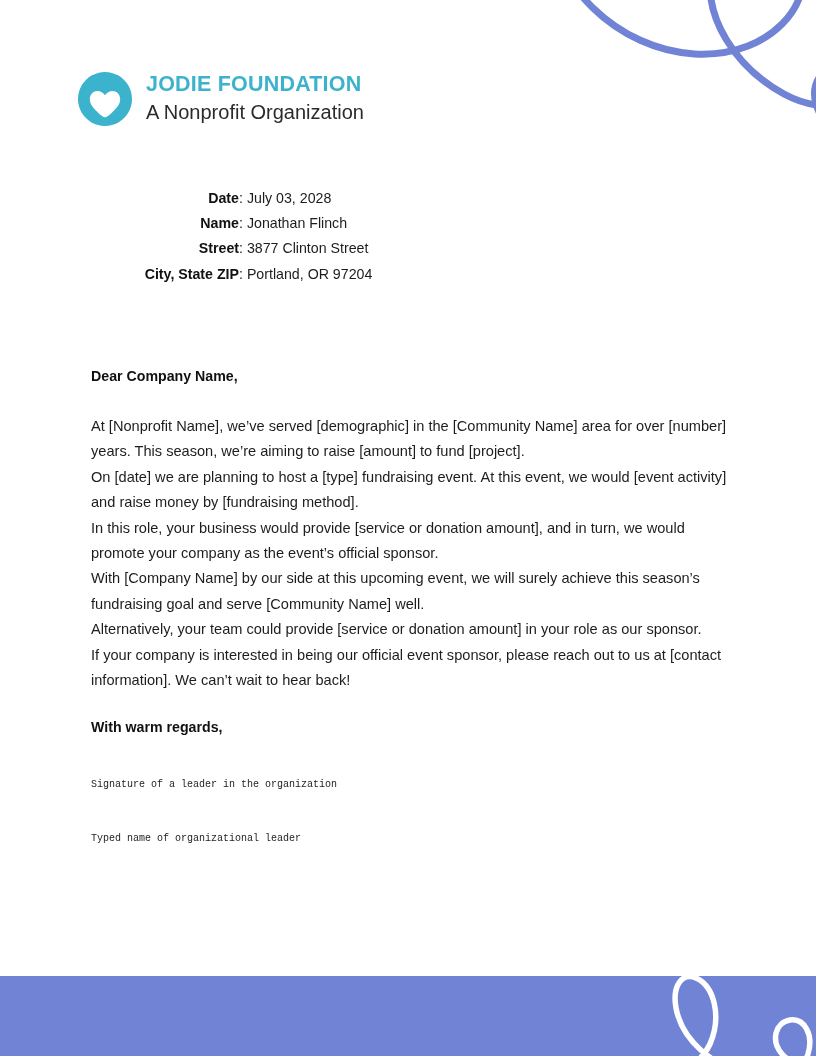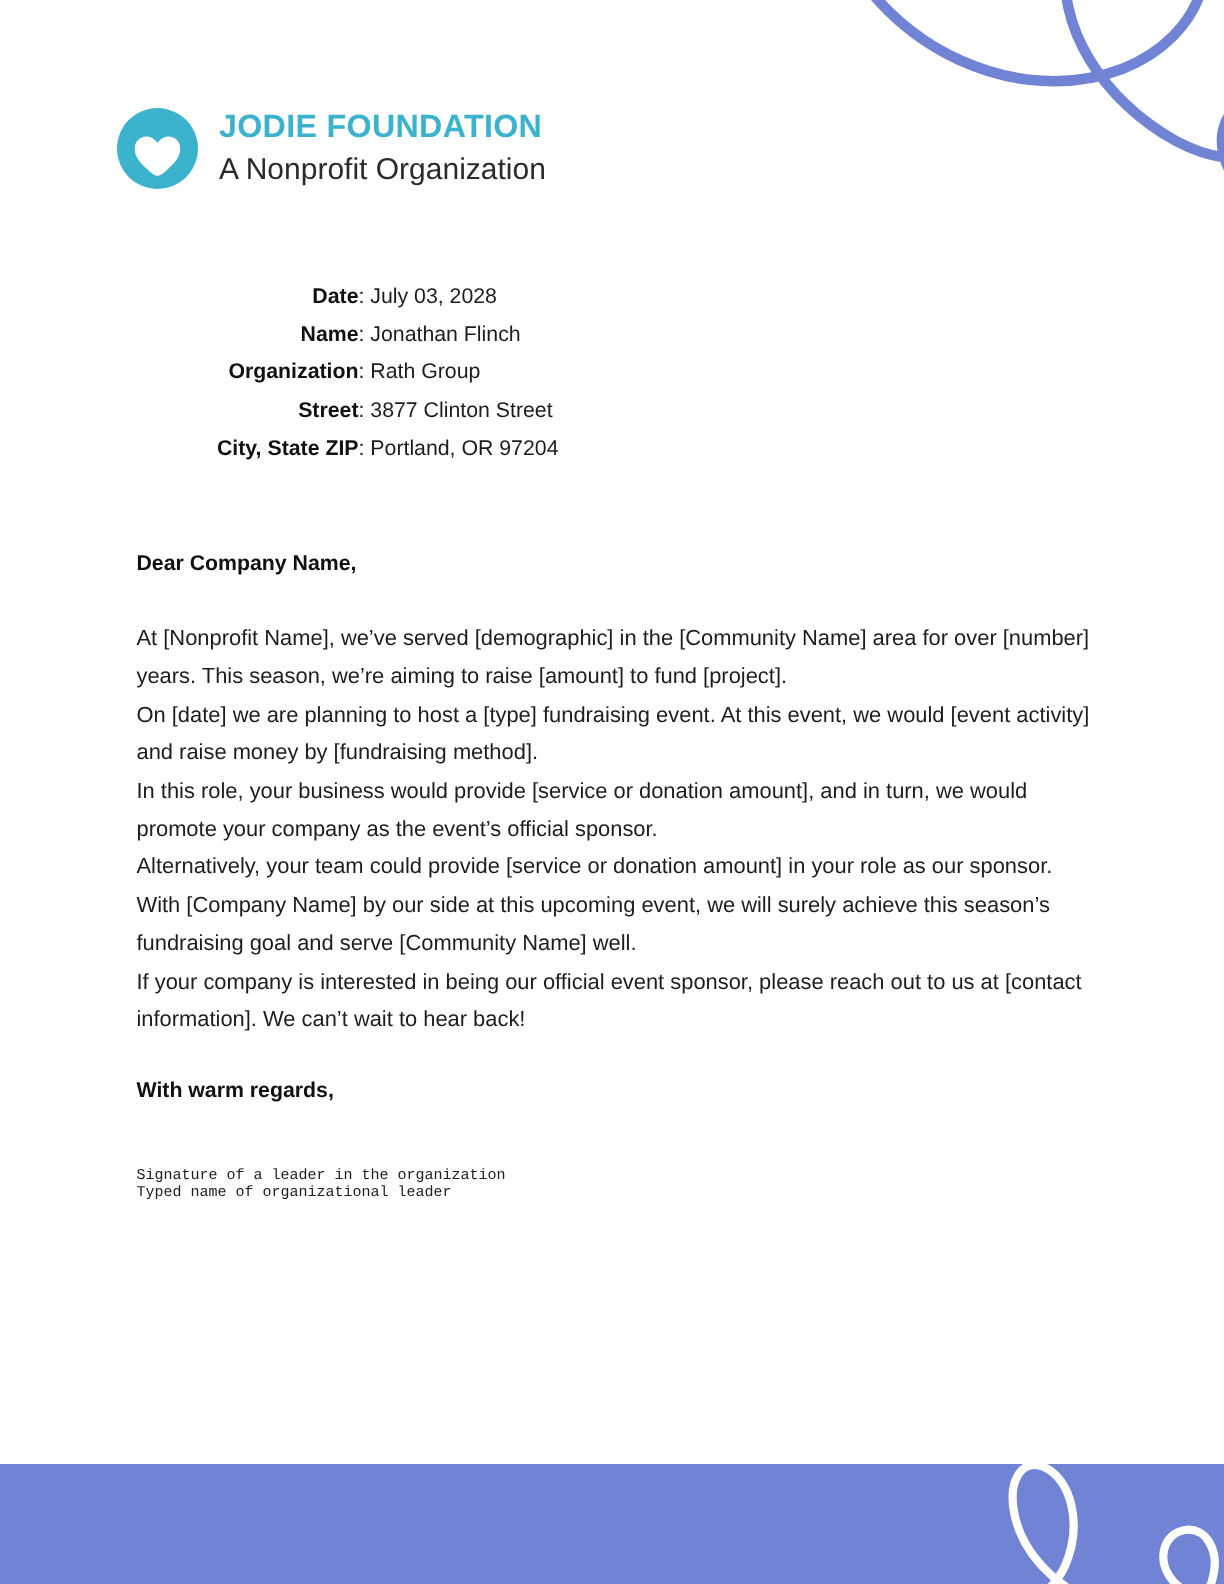--- a/index.html
+++ b/index.html
@@ -36,21 +36,21 @@
     height: 120px;
     pointer-events: none;
   }
 
   
   .letterhead {
     position: absolute;
     left: 78px;
     top: 72px;
     display: flex;
-    align-items: center;
+    align-items: flex-start;
   }
   .logo-mark {
     width: 54px;
     height: 54px;
     flex: 0 0 54px;
     margin-right: 14px;
   }
   .logo-text {
     display: flex;
     flex-direction: column;
@@ -128,21 +128,21 @@
     margin: 26px 0 0 0;
   }
   .sign-line {
     font-size: 10px;
     font-weight: normal;
     color: #1d1d1d;
     margin: 0;
     font-family: Liberation Mono, monospace;
   }
   .sign-slot-1 { margin-top: 44px; }
-  .sign-slot-2 { }
+  .sign-slot-2 { margin-top: 43px; }
 
   
   .footer-band {
     position: absolute;
     left: 0;
     top: 976px;
     width: 816px;
     height: 80px;
     background: #7183d4;
     overflow: hidden;
@@ -172,40 +172,36 @@
   <div class="fields">
     <div class="field-row">
       <span class="field-label">Date</span>
       <span class="field-value"><span>:</span> <span>July 03, 2028</span></span>
     </div>
     <div class="field-row">
       <span class="field-label">Name</span>
       <span class="field-value"><span>:</span> <span>Jonathan Flinch</span></span>
     </div>
     <div class="field-row">
-      <span class="field-label">Organization</span>
-      <span class="field-value"><span>:</span> <span>Rath Group</span></span>
-    </div>
-    <div class="field-row">
       <span class="field-label">Street</span>
       <span class="field-value"><span>:</span> <span>3877 Clinton Street</span></span>
     </div>
     <div class="field-row">
       <span class="field-label">City, State ZIP</span>
       <span class="field-value"><span>:</span> <span>Portland, OR 97204</span></span>
     </div>
   </div>
 
   <div class="letter">
     <p class="salutation">Dear Company Name,</p>
     <p class="para">At [Nonprofit Name], we’ve served [demographic] in the [Community Name] area for over [number] years. This season, we’re aiming to raise [amount] to fund [project].</p>
     <p class="para">On [date] we are planning to host a [type] fundraising event. At this event, we would [event activity] and raise money by [fundraising method].</p>
     <p class="para">In this role, your business would provide [service or donation amount], and in turn, we would promote your company as the event’s official sponsor.</p>
+    <p class="para">With [Company Name] by our side at this upcoming event, we will surely achieve this season’s fundraising goal and serve [Community Name] well.</p>
     <p class="para">Alternatively, your team could provide [service or donation amount] in your role as our sponsor.</p>
-    <p class="para">With [Company Name] by our side at this upcoming event, we will surely achieve this season’s fundraising goal and serve [Community Name] well.</p>
     <p class="para">If your company is interested in being our official event sponsor, please reach out to us at [contact information]. We can’t wait to hear back!</p>
     <p class="closing">With warm regards,</p>
     <p class="sign-line sign-slot-1">Signature of a leader in the organization</p>
     <p class="sign-line sign-slot-2">Typed name of organizational leader</p>
   </div>
 
   <div class="footer-band">
     <svg class="swirl-bottom" viewBox="0 0 250 120" aria-hidden="true">
       <g fill="none" stroke="#ffffff" stroke-width="5.5" stroke-linecap="round">
         <path d="M-8 122 C 24 110, 52 96, 62 74 C 74 46, 66 16, 48 8 C 34 2, 24 16, 28 38 C 34 70, 64 96, 100 104 C 130 110, 154 102, 160 84 C 166 64, 156 48, 142 50 C 128 52, 122 70, 134 84 C 146 98, 176 100, 206 92 C 228 86, 244 78, 256 70"></path>

